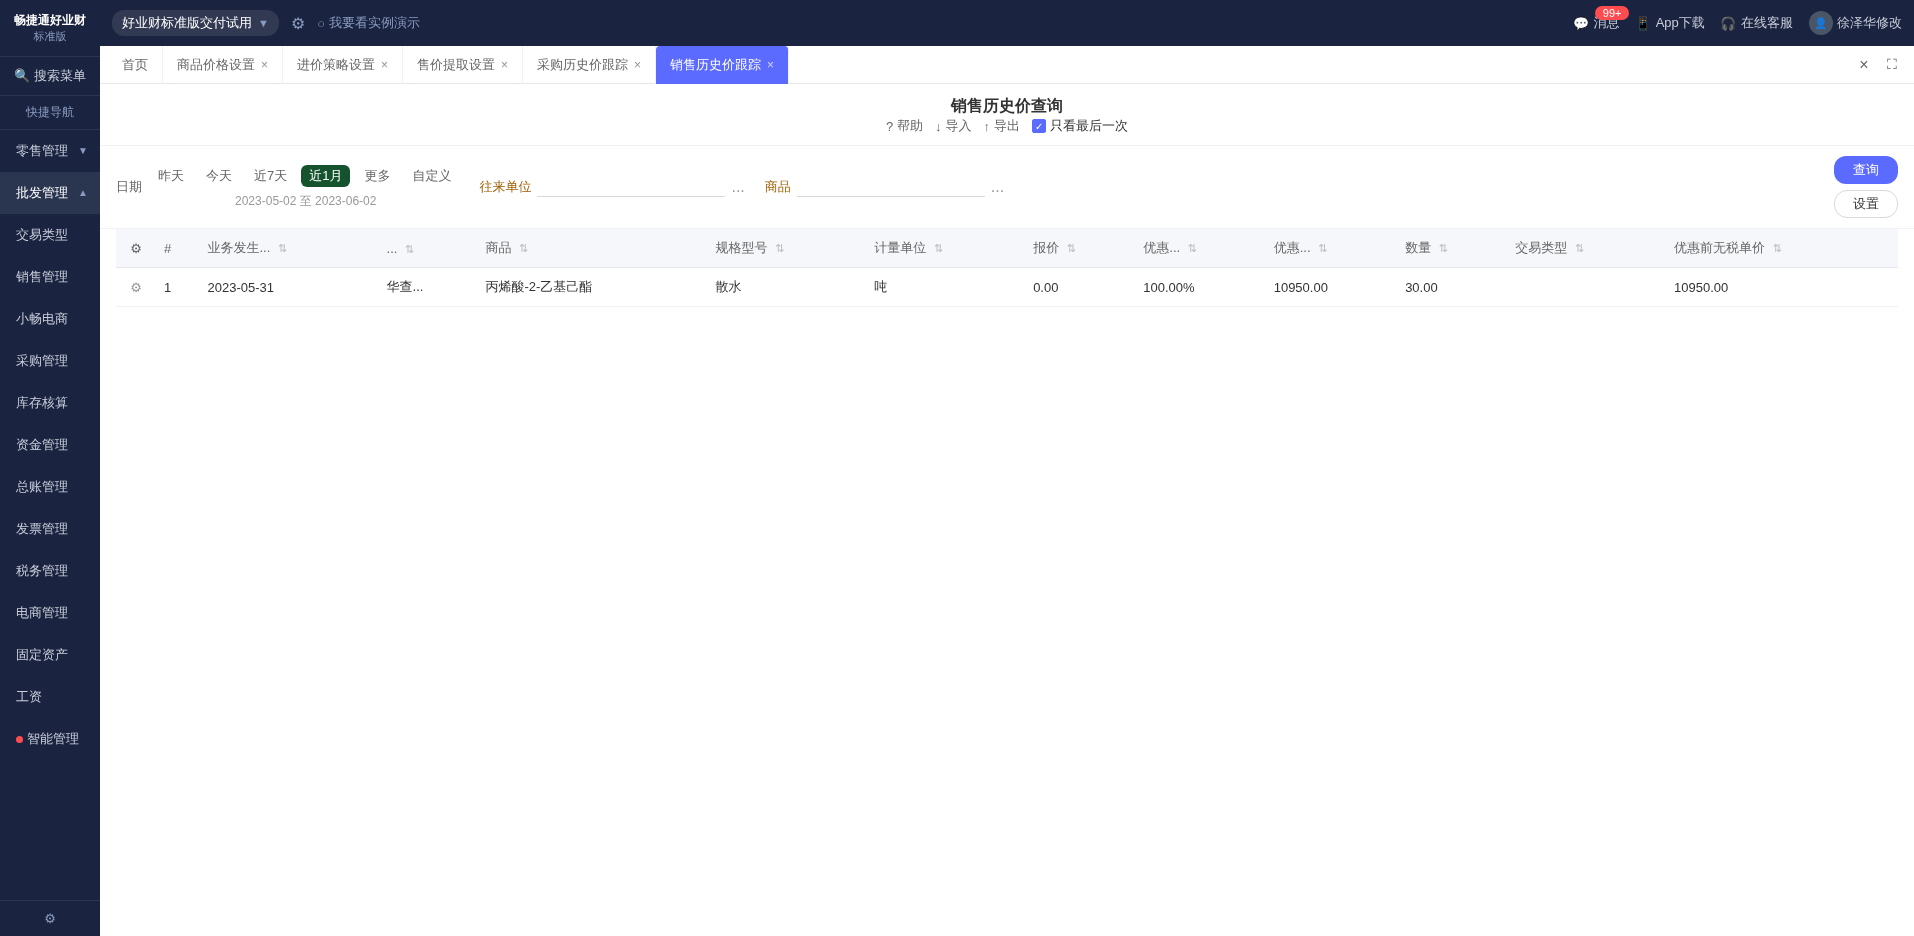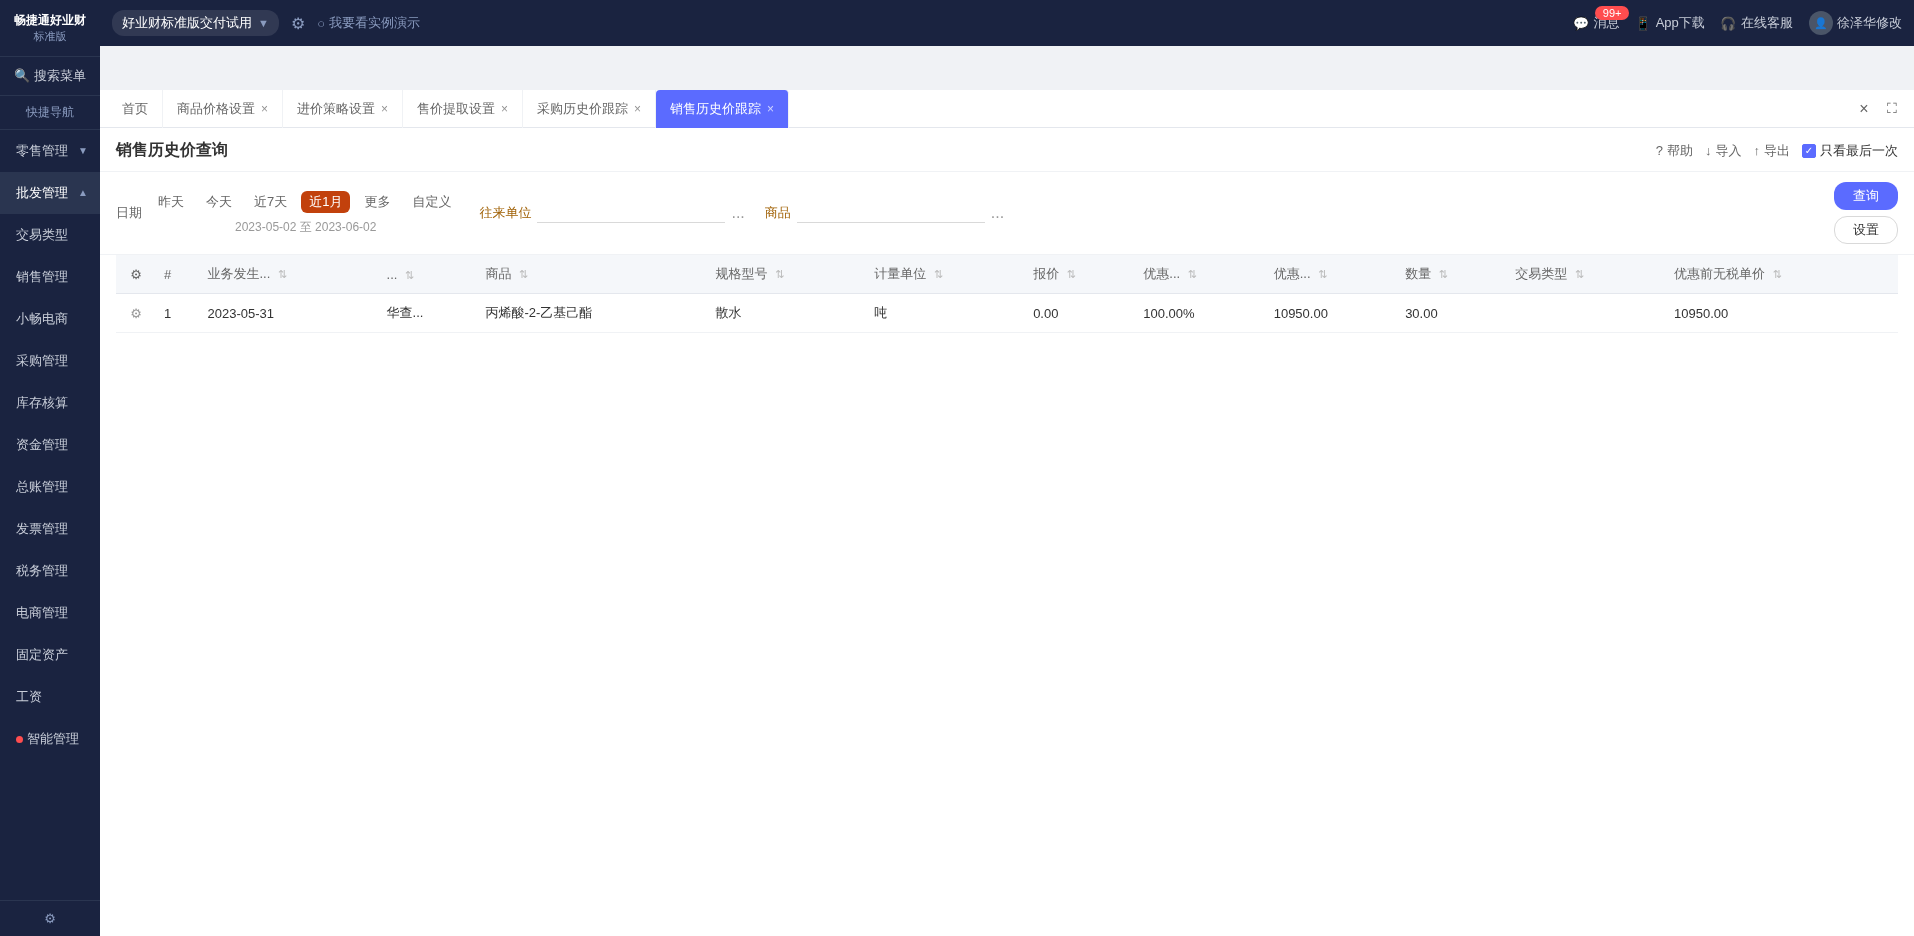--- a/index.html
+++ b/index.html
@@ -26,46 +26,46 @@
     .topbar-selector { background: rgba(255,255,255,0.1); border: none; color: #fff; padding: 4px 10px; border-radius: 12px; font-size: 13px; display: flex; align-items: center; gap: 6px; cursor: pointer; }
     .topbar-selector .chevron { color: #8a9bbf; font-size: 11px; }
     .topbar-settings-icon { color: #8a9bbf; cursor: pointer; font-size: 16px; }
     .topbar-demo { color: #8a9bbf; font-size: 13px; cursor: pointer; display: flex; align-items: center; gap: 4px; }
     .topbar-right { margin-left: auto; display: flex; align-items: center; gap: 16px; color: #c8cdd8; }
     .topbar-right-item { display: flex; align-items: center; gap: 4px; cursor: pointer; font-size: 13px; position: relative; }
     .badge { background: #ff4d4f; color: #fff; border-radius: 8px; font-size: 11px; padding: 1px 8px; position: absolute; top: -8px; right: -10px; }
     .user-avatar { width: 24px; height: 24px; border-radius: 50%; background: #4a5568; display: flex; align-items: center; justify-content: center; color: #fff; font-size: 11px; }
 
     
-    .tabbar { background: #fff; border-bottom: 1px solid #e4e7ed; display: flex; align-items: center; padding: 0 8px; height: 38px; flex-shrink: 0; margin-top: 44px; }
+    .tabbar { background: #fff; border-bottom: 1px solid #e4e7ed; display: flex; align-items: center; padding: 0 8px; height: 38px; flex-shrink: 0; }
     .tab { padding: 0 14px; height: 38px; display: flex; align-items: center; gap: 6px; cursor: pointer; font-size: 13px; color: #666; white-space: nowrap; border-right: 1px solid #f0f2f5; }
     .tab.active { background: #5b6bff; color: #fff; border-radius: 4px 4px 0 0; }
     .tab .close-icon { font-size: 12px; opacity: 0.7; cursor: pointer; }
     .tab.active .close-icon { color: #fff; }
     .tabbar-close { margin-left: auto; width: 28px; height: 28px; display: flex; align-items: center; justify-content: center; cursor: pointer; color: #666; font-size: 16px; }
     .tabbar-expand { width: 28px; height: 28px; display: flex; align-items: center; justify-content: center; cursor: pointer; color: #666; font-size: 14px; }
 
     
     .content { flex: 1; background: #fff; overflow: hidden; display: flex; flex-direction: column; }
-    .page-header { padding: 12px 16px 0; display: flex; align-items: center; justify-content: space-between; border-bottom: 1px solid #f0f2f5; padding-bottom: 10px; }
+    .page-header { padding: 12px 16px 0; display: flex; align-items: center; justify-content: space-between; border-bottom: 1px solid #f0f2f5; padding-bottom: 10px; flex-direction: column; }
     .page-title { font-size: 16px; font-weight: bold; color: #333; }
     .page-actions { display: flex; align-items: center; gap: 12px; }
     .page-action-item { display: flex; align-items: center; gap: 4px; color: #666; cursor: pointer; font-size: 13px; }
     .checkbox-label { display: flex; align-items: center; gap: 4px; font-size: 13px; color: #333; cursor: pointer; }
     .checkbox-box { width: 14px; height: 14px; border: 1px solid #5b6bff; border-radius: 2px; background: #5b6bff; display: flex; align-items: center; justify-content: center; }
     .checkbox-box .check { color: #fff; font-size: 10px; }
 
     
     .filter-bar { padding: 10px 16px; display: flex; align-items: center; gap: 20px; border-bottom: 1px solid #f0f2f5; flex-shrink: 0; }
     .filter-group { display: flex; align-items: center; gap: 8px; }
     .filter-label { color: #666; font-size: 13px; }
     .date-filters { display: flex; align-items: center; flex-direction: column; gap: 2px; }
     .date-filter-row { display: flex; align-items: center; gap: 6px; }
     .date-btn { padding: 2px 8px; border-radius: 4px; border: none; background: transparent; cursor: pointer; font-size: 13px; color: #666; }
-    .date-btn.active { background: #c2410c; color: #fff; border-radius: 6px; }
+    .date-btn.active { background: #14532d; color: #fff; border-radius: 6px; }
     .date-range-text { font-size: 12px; color: #999; margin-top: 4px; padding-left: 2px; }
     .filter-input-item { display: flex; align-items: center; gap: 6px; }
     .filter-input-label { color: #a16207; font-size: 13px; white-space: nowrap; }
     .filter-input { border: none; border-bottom: 1px solid #d9d9d9; padding: 2px 6px; font-size: 13px; color: #333; outline: none; min-width: 100px; }
     .dots-btn { color: #999; cursor: pointer; font-size: 16px; }
     .filter-actions { display: flex; flex-direction: column; gap: 6px; margin-left: auto; }
     .btn-primary { background: #5b6bff; color: #fff; border: none; border-radius: 12px; padding: 5px 18px; font-size: 13px; cursor: pointer; font-family: inherit; }
     .btn-secondary { background: #fff; color: #333; border: 1px solid #d9d9d9; border-radius: 13px; padding: 4px 18px; font-size: 13px; cursor: pointer; font-family: inherit; }
 
     

